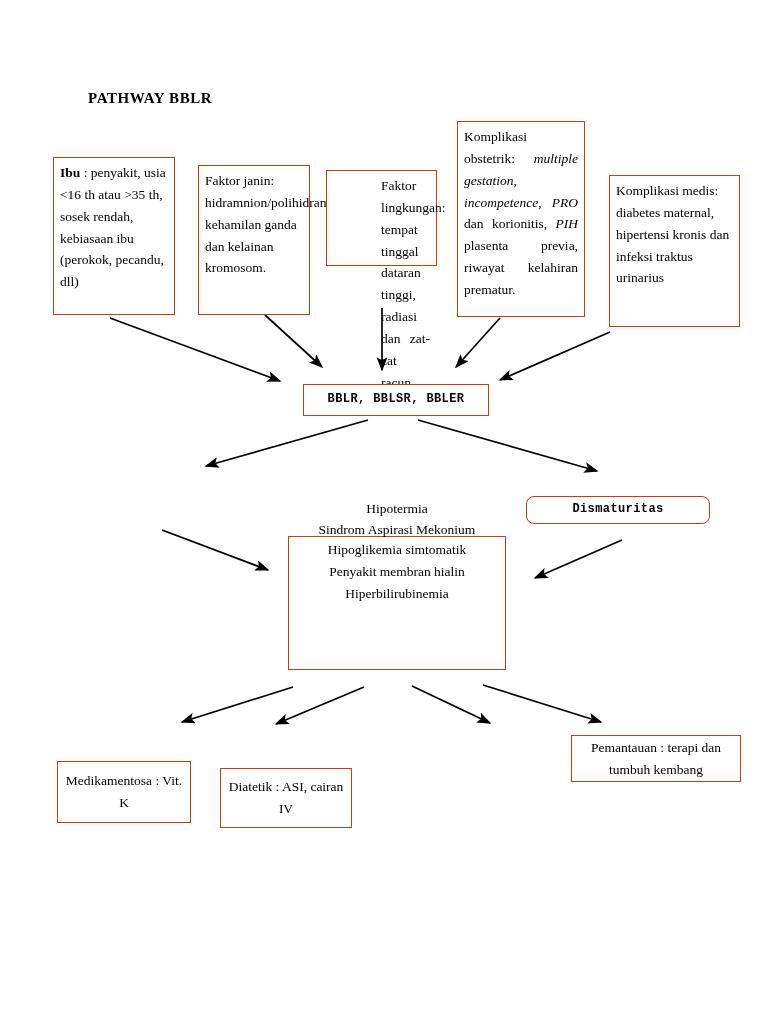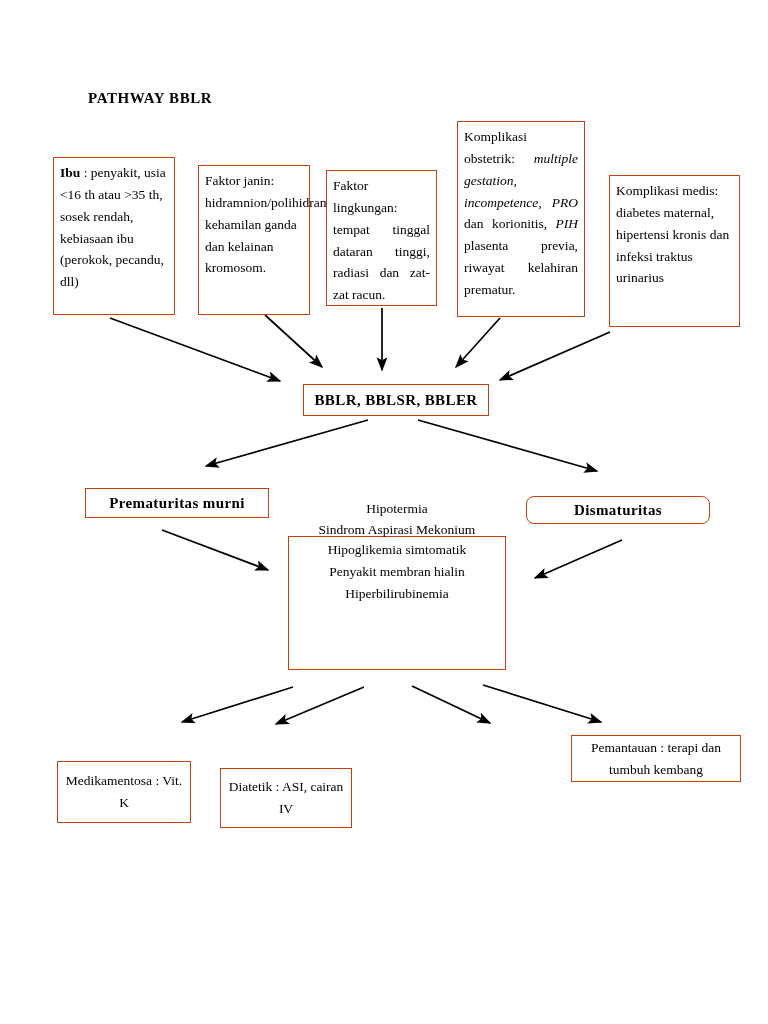--- a/index.html
+++ b/index.html
@@ -20,21 +20,21 @@
     z-index:2;
   }
   .box .txt{
     display:block;
     font-size:13.5px;
     line-height:1.62;
     padding:4px 6px;
   }
   .just .txt{text-align:justify;text-align-last:left;}
   .center .txt{text-align:center;}
-  .bold-box .txt{font-weight:bold;font-size:15px;text-align:center;letter-spacing:.4px;}
+  .bold-box .txt{font-weight:bold;font-size:12px;text-align:center;letter-spacing:.4px;font-family:Liberation Mono, monospace;}
   .ital{font-style:italic;}
   .bd{font-weight:bold;}
   #title{
     position:absolute;left:88px;top:90px;
     font-weight:bold;font-size:15px;letter-spacing:.6px;
     z-index:2;
   }
   .overflow-txt{
     position:absolute;
     text-align:center;
@@ -78,39 +78,36 @@
   </svg>
 
   <div class="box" style="left:53px;top:157px;width:122px;height:158px;">
     <span class="txt"><b class="bd">Ibu</b><span> : penyakit, usia &lt;16 th atau &gt;35 th, sosek rendah, kebiasaan ibu (perokok, pecandu, dll)</span></span>
   </div>
 
   <div class="box" style="left:198px;top:165px;width:112px;height:150px;">
     <span class="txt">Faktor janin: hidramnion/polihidramnion, kehamilan ganda dan kelainan kromosom.</span>
   </div>
 
-  <div class="box just" style="left:326px;top:170px;width:111px;height:136px;">
+  <div class="box just" style="left:326px;top:170px;width:111px;height:96px;padding-left:48px;">
     <span class="txt">Faktor lingkungan: tempat tinggal dataran tinggi, radiasi dan zat-zat racun.</span>
   </div>
 
   <div class="box just" style="left:457px;top:121px;width:128px;height:196px;">
     <span class="txt"><span>Komplikasi obstetrik: </span><i class="ital">multiple gestation, incompetence, PRO</i><span> dan korionitis, </span><i class="ital">PIH</i><span> plasenta previa, riwayat kelahiran prematur.</span></span>
   </div>
 
   <div class="box" style="left:609px;top:175px;width:131px;height:152px;">
     <span class="txt">Komplikasi medis: diabetes maternal, hipertensi kronis dan infeksi traktus urinarius</span>
   </div>
 
   <div class="box bold-box" style="left:303px;top:384px;width:186px;height:32px;display:flex;align-items:center;justify-content:center;">
     <span class="txt" style="padding:0;">BBLR, BBLSR, BBLER</span>
   </div>
 
-  <div class="box bold-box" style="left:85px;top:488px;width:184px;height:30px;display:flex;align-items:center;justify-content:center;">
-    <span class="txt" style="padding:0;">Prematuritas murni</span>
-  </div>
 
   <div class="box bold-box" style="left:526px;top:496px;width:184px;height:28px;display:flex;align-items:center;justify-content:center;border-radius:8px;">
     <span class="txt" style="padding:0;">Dismaturitas</span>
   </div>
 
   <div class="overflow-txt" style="left:288px;top:498px;width:218px;">Hipotermia</div>
   <div class="overflow-txt" style="left:288px;top:519px;width:218px;">Sindrom Aspirasi Mekonium</div>
 
   <div class="box center" style="left:288px;top:536px;width:218px;height:134px;">
     <span class="txt" style="padding:2px 4px 0;font-family:Liberation Serif, serif;">Hipoglikemia simtomatik</span>

